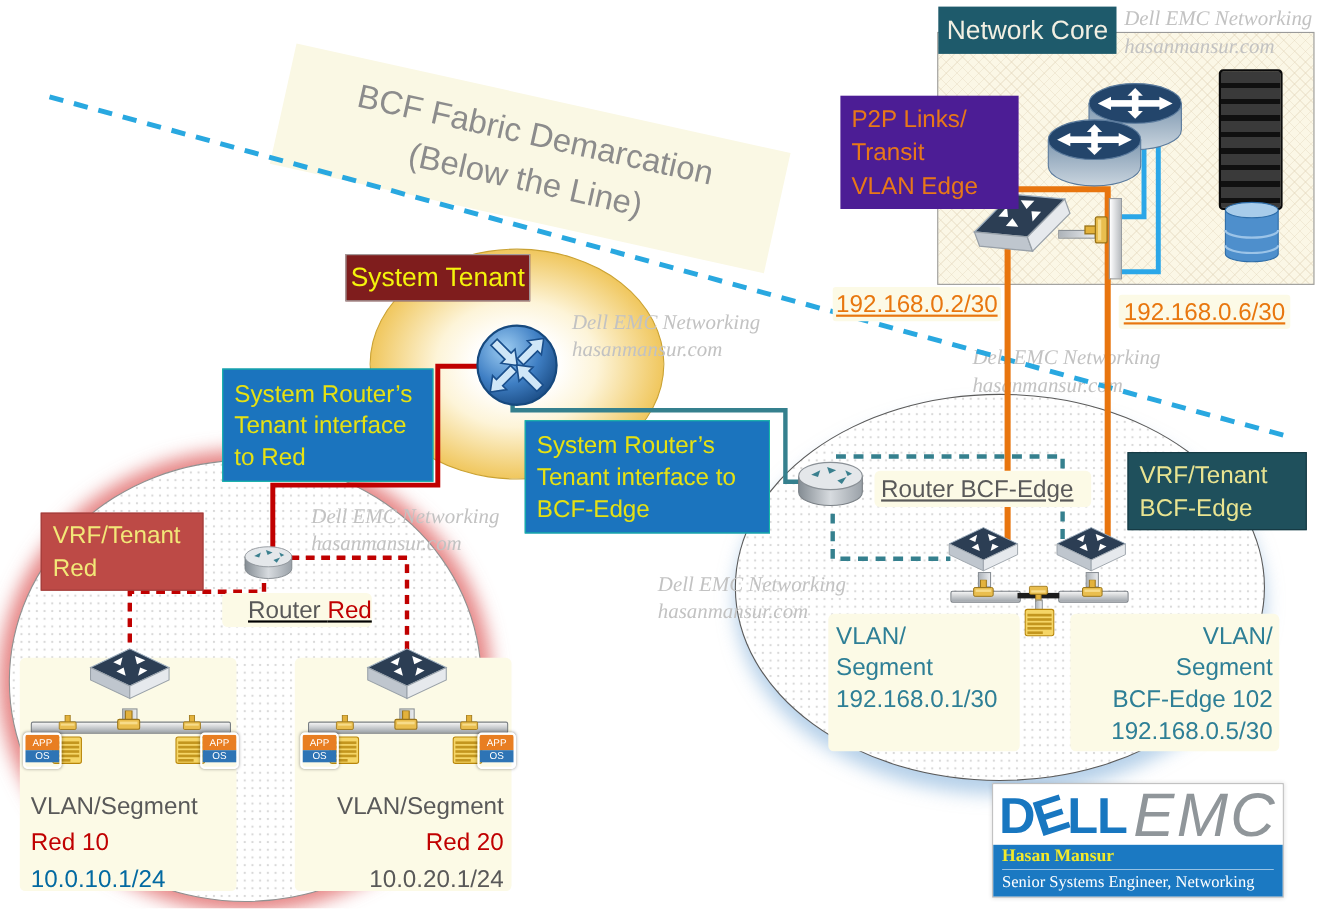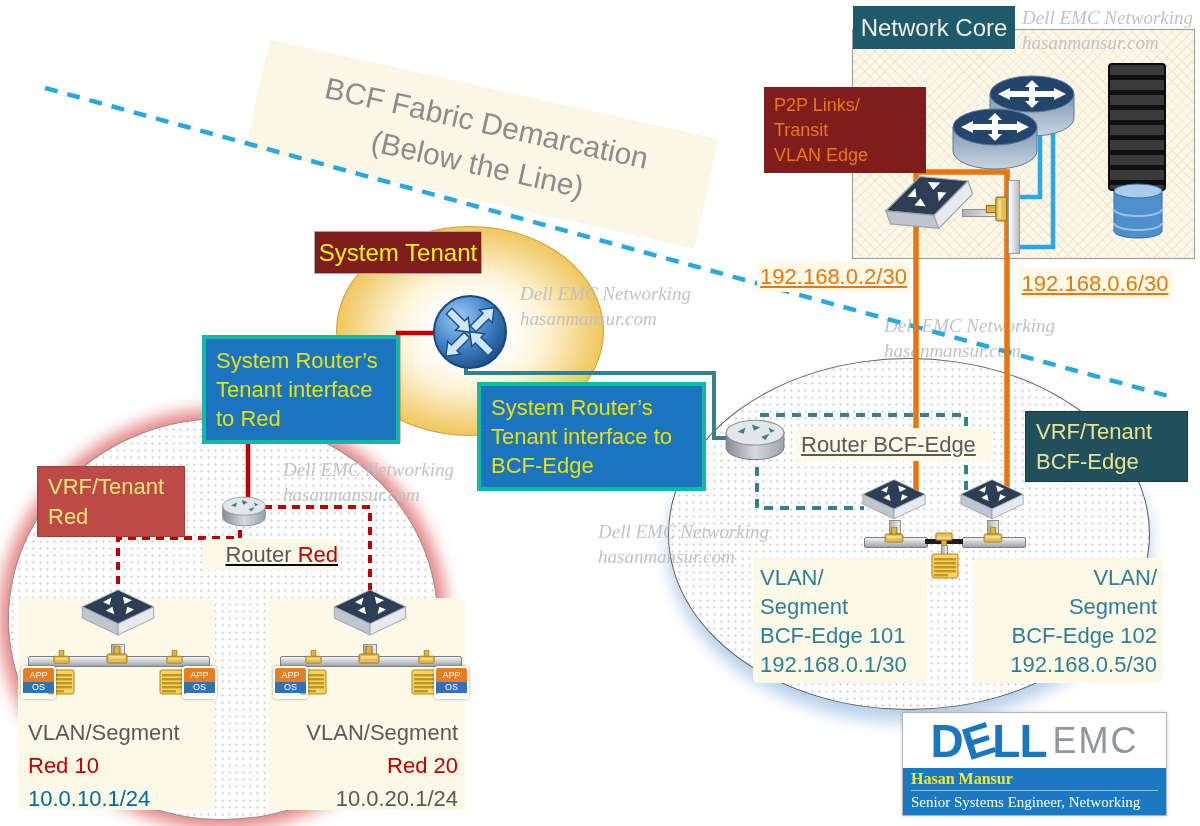--- a/index.html
+++ b/index.html
@@ -12,35 +12,35 @@
   .tenant-ellipse{left:336px;top:226px;width:266px;height:208px;border-radius:50%;border:1px solid #caa233;
     background:radial-gradient(closest-side,#ffffff 28%,#fdf4d8 55%,#f0c75e 100%);}
   .netcore-box{left:852px;top:29px;width:341px;height:228px;border:1.5px solid #9a9a9a;
     background:repeating-linear-gradient(45deg,rgba(225,212,185,.38) 0 1px,transparent 1px 7px),
                repeating-linear-gradient(-45deg,rgba(225,212,185,.38) 0 1px,transparent 1px 7px),#fbf7e6;}
   .palebg{background:#fcfae6;border-radius:5px;text-decoration:underline;}
   .title-block{left:252px;top:88px;width:460px;height:112px;background:#faf8e4;transform:rotate(12.5deg);
     color:#8c8c8c;font-size:30px;line-height:1.4;text-align:center;display:flex;flex-direction:column;justify-content:center;}
   .wm{color:#c2c2c2;font-family:"Liberation Serif",serif;font-style:italic;font-size:19px;line-height:1.32;}
   
-  .callout{color:#e6e112;font-size:22px;line-height:1.32;padding:7px 10px;background:#1b74be;border:4px solid #14b8a6;}
+  .callout{color:#e6e112;font-size:22px;line-height:1.32;padding:7px 10px;background:#1b74be;border:1px solid #14b8a6;}
   .label22{font-size:22px;}
   .hdr{background:#1e5a6b;color:#f2efe2;font-size:24px;display:flex;align-items:center;justify-content:center;}
   .appos{width:31px;height:29px;border:2px solid #fff;border-radius:4px;box-shadow:0 0 3px rgba(0,0,0,.4);overflow:hidden;font-weight:normal;font-size:9px;line-height:1;}
   .appos .a{height:14px;background:#e87e22;color:#fff;display:flex;align-items:center;justify-content:center;}
   .appos .o{height:11px;background:#2e74b5;color:#fff;display:flex;align-items:center;justify-content:center;}
   .bus{height:9px;background:linear-gradient(#f4f4f4,#9ea4aa);border:1px solid #787e84;border-radius:2px;}
   .ped{background:linear-gradient(90deg,#aeb4ba,#e9ebee);border:1px solid #8a9096;}
   .midbar{background:#1c1c1c;}
   .rack{background:repeating-linear-gradient(180deg,#3a3a3a 0 10px,#101010 10px 15px);border:2px solid #0a0a0a;border-radius:4px;}
   .logo{border:1px solid #b3b3b3;background:#fff;box-shadow:0 0 4px rgba(0,0,0,.15);}
   .dellrow{height:55px;display:flex;align-items:center;justify-content:center;background:#fff;}
   .dell{color:#1877c0;font-weight:800;font-size:46px;letter-spacing:-1px;}
   .dell-e{display:inline-block;transform:rotate(-18deg);}
-  .emc{color:#90969a;font-weight:400;font-size:36px;letter-spacing:2px;margin-left:6px;}
+  .emc{color:#90969a;font-weight:400;font-size:56px;letter-spacing:2px;margin-left:6px;font-style:italic;}
   .banner{background:#1b79c2;padding:2px 8px 4px 8px;font-family:"Liberation Serif",serif;}
   .banner .nm{color:#f2ea2a;font-weight:bold;font-size:16px;border-bottom:1px solid rgba(255,255,255,.55);padding-bottom:2px;}
   .banner .rl{color:#ffffff;font-size:15px;padding-top:3px;}
 </style>
 </head>
 <body>
 
 <div id="page">
 
   <div class="abs dotfill right-circle"></div>
@@ -273,21 +273,21 @@
     </svg>
   <div class="abs ped" style="left:941px;top:545px;width:5px;height:8px"></div>
   <svg class="abs" style="left:931px;top:552px" width="28" height="28" viewBox="0 0 28 28">
       <use href="#goldsrv"></use>
     </svg>
 
   <div class="abs hdr" style="left:853px;top:6px;width:162px;height:43px">
       <span>Network Core</span>
     </div>
 
-  <div class="abs" style="left:764px;top:87px;width:142px;background:#7f1d1d;color:#e87818;font-size:18px;line-height:1.38;padding:6px 10px">
+  <div class="abs" style="left:764px;top:87px;width:142px;background:#4c1d95;color:#e87818;font-size:22px;line-height:1.38;padding:6px 10px">
     <div>P2P Links/</div>
       <div>Transit</div>
       <div>VLAN Edge</div>
   </div>
 
   <div class="abs palebg" style="left:757px;top:261px;width:153px;height:31px;color:#e8770f;font-size:22px;text-align:center;line-height:31px;border-radius:3px"><span>192.168.0.2/30</span></div>
   <div class="abs palebg" style="left:1017px;top:268px;width:156px;height:31px;color:#e8770f;font-size:22px;text-align:center;line-height:31px;border-radius:3px"><span>192.168.0.6/30</span></div>
 
   <div class="abs" style="left:314px;top:231px;width:166px;height:41px;background:#7f1d1d;border:1px solid #a6a6a6;color:#f4f40c;font-size:24px;display:flex;align-items:center;justify-content:center">
       <span>System Tenant</span>
@@ -328,21 +328,20 @@
   </div>
   <div class="abs label22" style="left:268px;top:716px;width:190px;text-align:right;line-height:33px">
     <div style="color:#595959">VLAN/Segment</div>
     <div style="color:#c00000">Red 20</div>
     <div style="color:#595959">10.0.20.1/24</div>
   </div>
 
   <div class="abs label22" style="left:760px;top:563px;color:#2e7f96;line-height:29px">
     <div>VLAN/</div>
     <div>Segment</div>
-    <div>BCF-Edge 101</div>
     <div>192.168.0.1/30</div>
   </div>
   <div class="abs label22" style="left:973px;top:563px;width:184px;text-align:right;color:#2e7f96;line-height:29px">
     <div>VLAN/</div>
     <div>Segment</div>
     <div>BCF-Edge 102</div>
     <div>192.168.0.5/30</div>
   </div>
 
   <div class="abs logo" style="left:902px;top:712px;width:263px">

